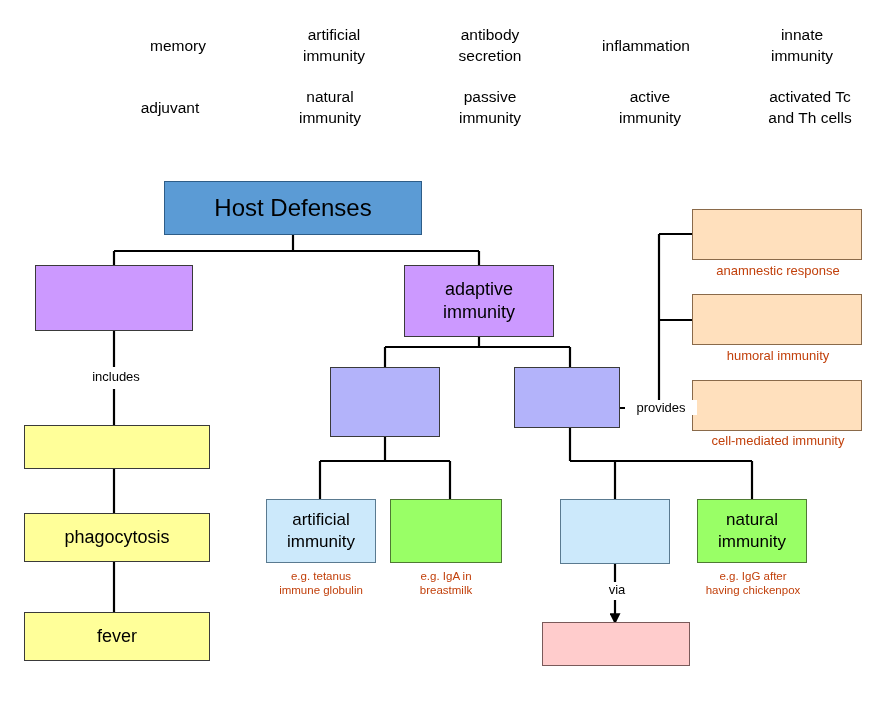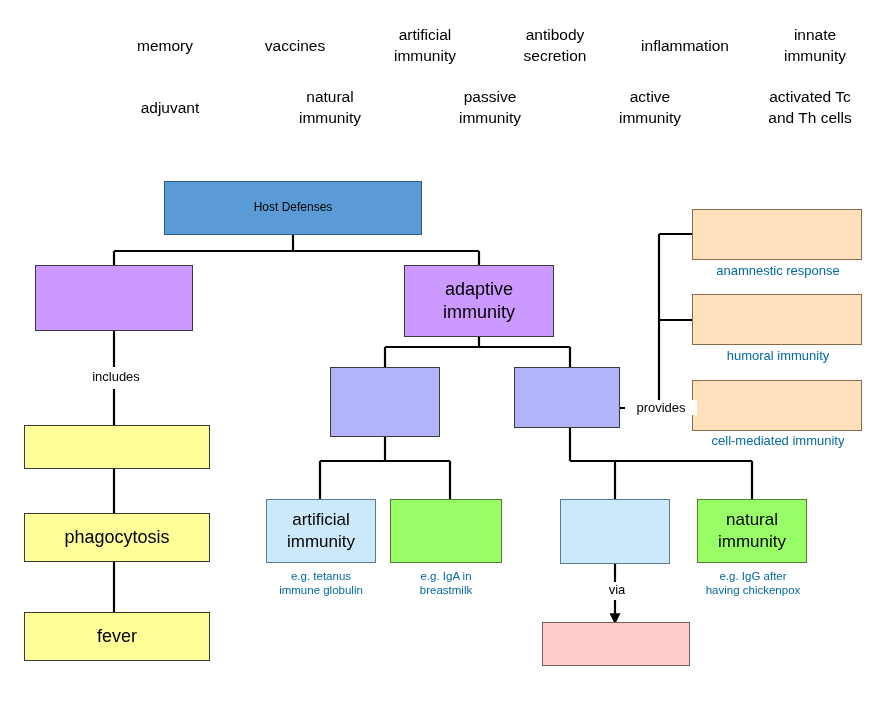--- a/index.html
+++ b/index.html
@@ -71,37 +71,37 @@
     align-items: center;
     justify-content: center;
     text-align: center;
     line-height: 1.28;
     white-space: pre-line;
     color: #000;
   }
   .node.blue-head {
     background: #5b9bd5;
     border-color: #2e5d88;
-    font-size: 12px;
+    font-size: 24px;
   }
   .node.purple   { background: #cc99ff; font-size: 18px; }
   .node.periwinkle { background: #b3b3fa; font-size: 16px; }
   .node.yellow   { background: #ffff99; font-size: 18px; }
   .node.orange   { background: #ffe0bd; border-color: #8a6a4a; font-size: 15px; }
   .node.lightblue{ background: #cce9fb; border-color: #5a7a90; font-size: 17px; }
   .node.green    { background: #99ff66; border-color: #4f7a33; font-size: 17px; }
   .node.pink     { background: #ffcccc; border-color: #7a5a5a; font-size: 17px; }
 
   .caption {
     position: absolute;
     text-align: center;
     font-size: 13px;
     line-height: 1.25;
     white-space: pre-line;
-    color: #0369a1;
+    color: #c2410c;
   }
   .caption.small {
     font-size: 11.5px;
   }
   .edge-label {
     position: absolute;
     text-align: center;
     font-size: 13px;
     color: #000;
     background: #ffffff;
@@ -120,21 +120,20 @@
     margin-top: 40px;
   }
 </style>
 </head>
 <body>
 
 <div id="word-bank">
 
   <div class="bank-row" id="bank-row-0">
     <div class="bank-word">memory</div>
-    <div class="bank-word">vaccines</div>
     <div class="bank-word">artificial
 immunity</div>
     <div class="bank-word">antibody
 secretion</div>
     <div class="bank-word">inflammation</div>
     <div class="bank-word">innate
 immunity</div>
   </div>
 
   <div class="bank-row" id="bank-row-1">

